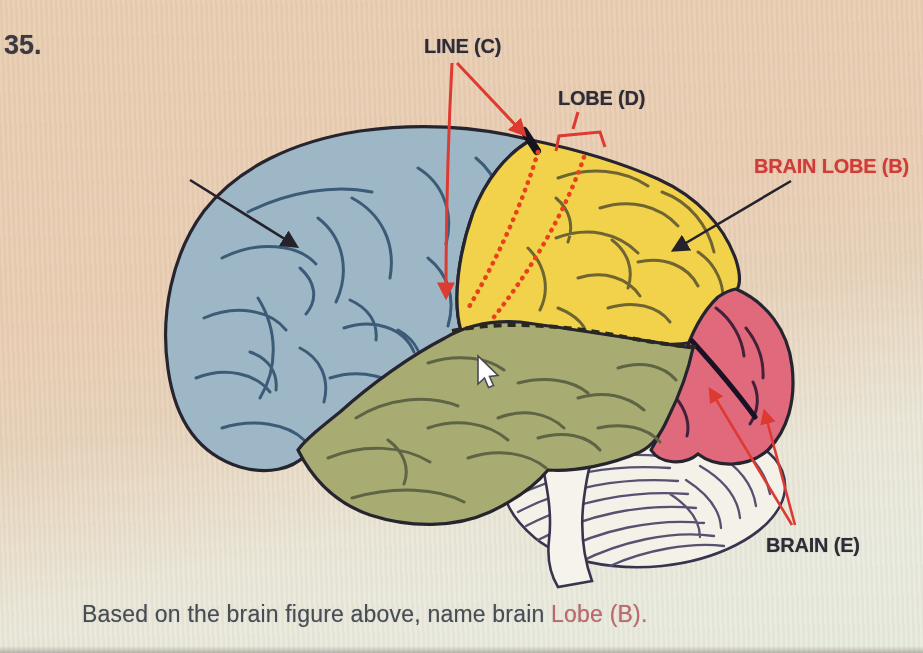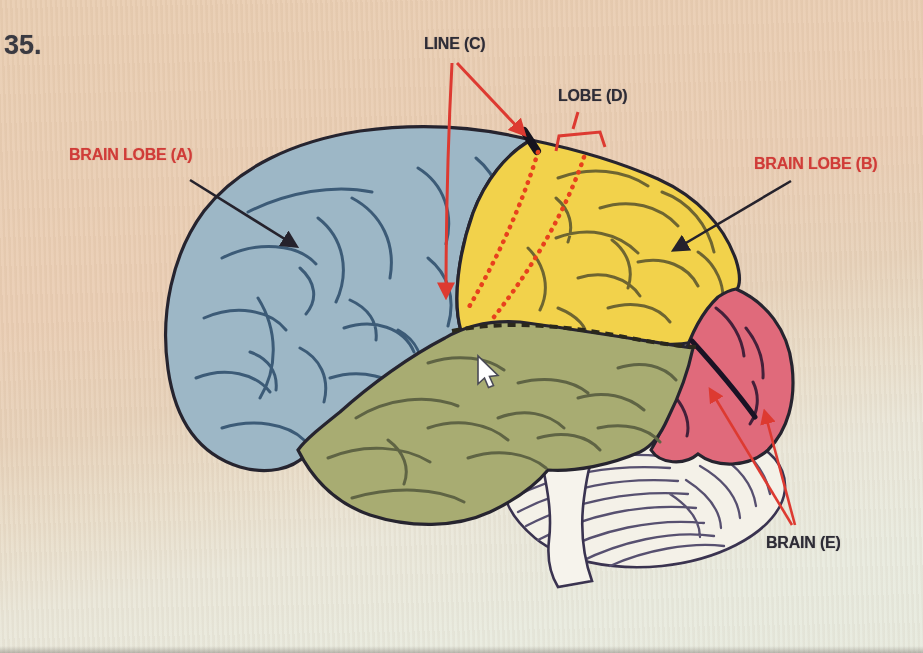--- a/index.html
+++ b/index.html
@@ -21,21 +21,21 @@
     position:absolute;left:0;bottom:0;width:100%;height:7px;
     background:linear-gradient(to bottom, rgba(0,0,0,0), rgba(100,95,88,0.38));
   }
   .q-number{
     position:absolute;left:4px;top:30px;
     font-size:27px;font-weight:bold;color:#3a3a42;
     text-shadow:0 0 1px rgba(50,50,60,0.45);
   }
   .fig-label{
     position:absolute;
-    font-size:16px;font-weight:bold;letter-spacing:-0.2px;
+    font-size:20px;font-weight:bold;letter-spacing:-0.2px;
     white-space:nowrap;
   }
   .fig-label.dark{color:#2e2c36;text-shadow:0 0 1px rgba(40,40,55,0.5);}
   .fig-label.red{color:#d03c38;text-shadow:0 0 1px rgba(205,60,55,0.5);}
   .lbl-line-c{left:424px;top:35px;}
   .lbl-area-d{left:558px;top:87px;}
   .lbl-lobe-a{left:69px;top:146px;}
   .lbl-lobe-b{left:754px;top:155px;}
   .lbl-line-e{left:766px;top:534px;}
   .question-text{
@@ -197,19 +197,21 @@
       <path d="M578 112 L573 129 M556 151 L559 136 L600 132 L605 147"></path>
       <path d="M792 525 L711 391" marker-end="url(#mRed)" stroke-width="2.6"></path>
       <path d="M795 525 L765 413" marker-end="url(#mRed)" stroke-width="2.6"></path>
     </g>
 
     <path d="M478 356 L478 384 L484.5 378 L488.5 387.5 L493.5 385.5 L489.5 376.5 L498 375.5 Z" fill="#ffffff" stroke="#4a4a55" stroke-width="1.6"></path>
   </svg>
 
   <div class="fig-label dark lbl-line-c">LINE (C)</div>
   <div class="fig-label dark lbl-area-d">LOBE (D)</div>
-  <div class="fig-label red lbl-lobe-a">BRAIN LOBE (A)</div>
   <div class="fig-label red lbl-lobe-b">BRAIN LOBE (B)</div>
   <div class="fig-label dark lbl-line-e">BRAIN (E)</div>
 
+  <div class="question-text">
+    <span>Based on the brain figure above, name brain </span><span class="hl">Lobe (B).</span>
+  </div>
 
   <div class="bottom-strip"></div>
 </div>
 
 </body></html>

